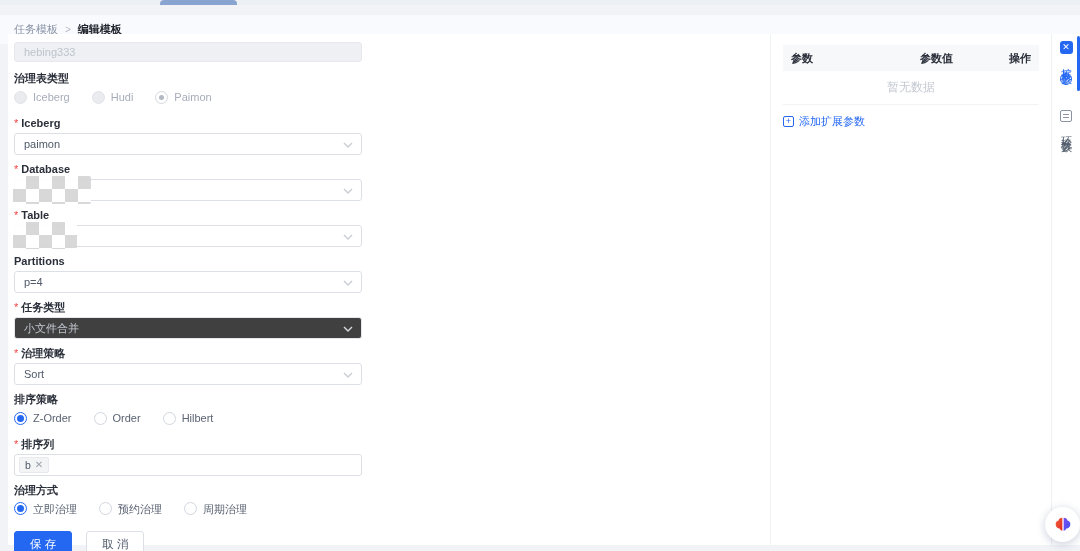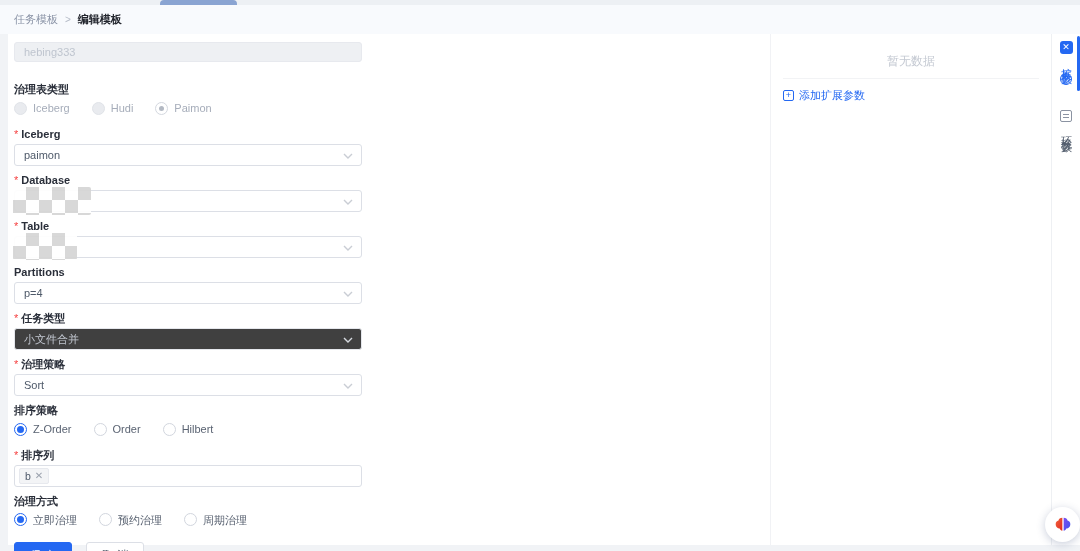--- a/index.html
+++ b/index.html
@@ -5,36 +5,36 @@
   * { margin:0; padding:0; box-sizing:border-box; }
   html,body { width:1080px; height:551px; overflow:hidden;
     font-family:"Liberation Sans", sans-serif; background:#f1f3f6; }
 
   
   .top-strip { position:absolute; left:0; top:0; width:1080px; height:5px; background:#edf0f4; }
   .top-strip .tab-indicator { position:absolute; left:160px; top:0; width:77px; height:5px;
     background:#8aa4d2; border-radius:4px 4px 0 0; }
 
   
-  .breadcrumb-row { position:absolute; left:0; top:5px; width:1080px; height:29px;
+  .breadcrumb-row { position:absolute; left:0; top:15px; width:1080px; height:29px;
     background:#f8fafd; display:flex; align-items:center; padding-left:14px; font-size:11px; }
   .crumb-parent { color:#8a93a6; cursor:pointer; }
   .crumb-sep { color:#b4bac6; margin:0 7px; font-size:10px; }
   .crumb-current { color:#23262e; font-weight:bold; }
 
   
   .card { position:absolute; left:8px; top:34px; right:0; bottom:6px; background:#ffffff; }
 
   
   .form-col { position:absolute; left:0; top:0; width:763px; bottom:0;
     padding:8px 0 0 6px; border-right:1px solid #f1f2f5; }
   .ctl-w { width:348px; }
 
   .name-input { height:20px; background:#eef0f3; border:1px solid #e7e9ee; border-radius:3px;
-    color:#bfc5cf; font-size:11px; padding:0 9px; line-height:18px; margin-bottom:21px; }
+    color:#bfc5cf; font-size:11px; padding:0 9px; line-height:18px; margin-bottom:10px; }
 
   .fgroup { margin-bottom:8px; }
   .fgroup.radios { margin-bottom:11px; }
   .flabel { font-size:11px; color:#2a2f3a; font-weight:bold; height:12px; line-height:12px;
     margin-bottom:4px; display:flex; align-items:center; }
   .req { color:#f53f3f; margin-right:3px; font-weight:normal; }
 
   .select { position:relative; height:22px; border:1px solid #dcdfe6; border-radius:3px;
     background:#fff; display:flex; align-items:center; padding:0 22px 0 9px;
     font-size:11px; color:#4e5969; cursor:pointer; }
@@ -278,20 +278,25 @@
       </div>
     </div>
 
     <div class="btn-row">
       <span class="btn primary">保 存</span>
       <span class="btn plain">取 消</span>
     </div>
   </div>
 
   <div class="params-panel">
+    <div class="ptable-head">
+      <span class="pth c1">参数</span>
+      <span class="pth c2">参数值</span>
+      <span class="pth c3">操作</span>
+    </div>
     <div class="ptable-empty">暂无数据</div>
     <span class="add-param">
       <span class="plus-sq">+</span>
       <span>添加扩展参数</span>
     </span>
   </div>
 
   <div class="tab-strip">
     <div class="v-tab active">
       <span class="close-sq">✕</span>

